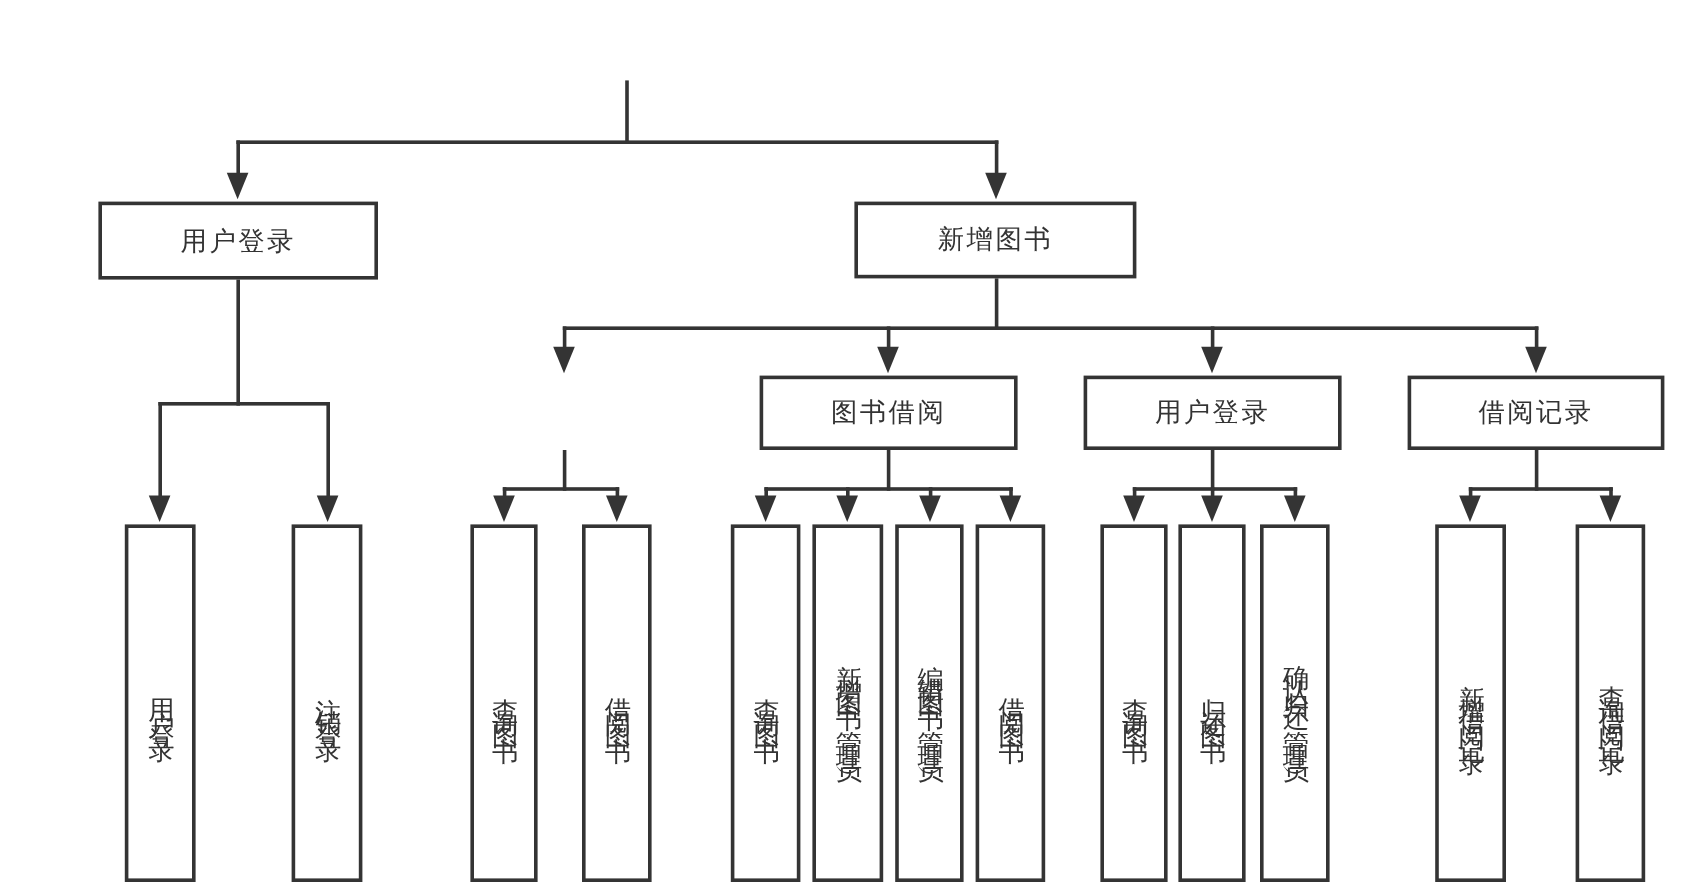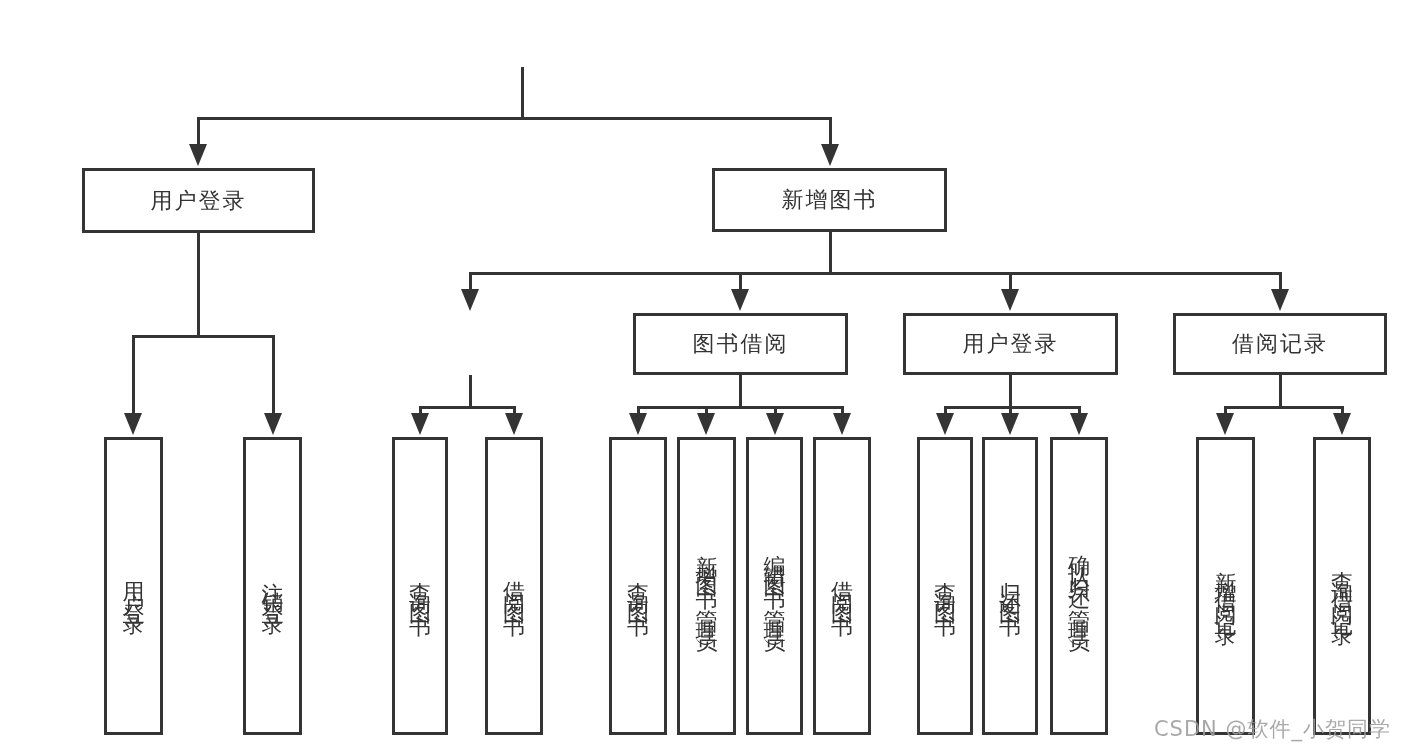--- a/index.html
+++ b/index.html
@@ -55,21 +55,20 @@
     color: rgba(158,158,158,0.9);
     letter-spacing: 1px;
     z-index: 10;
     white-space: nowrap;
   }
 </style>
 </head>
 <body>
 
 <div id="canvas">
-  <span class="watermark">CSDN @软件_小贺同学</span>
     <div class="node" style="left: 82px; top: 168px; width: 233px; height: 65px;">
       <span>用户登录</span>
     </div>
     <div class="node" style="left: 712px; top: 168px; width: 235px; height: 64px;">
       <span>新增图书</span>
     </div>
     <div class="node" style="left: 633px; top: 313px; width: 215px; height: 62px;">
       <span>图书借阅</span>
     </div>
     <div class="node" style="left: 903px; top: 313px; width: 215px; height: 62px;">

